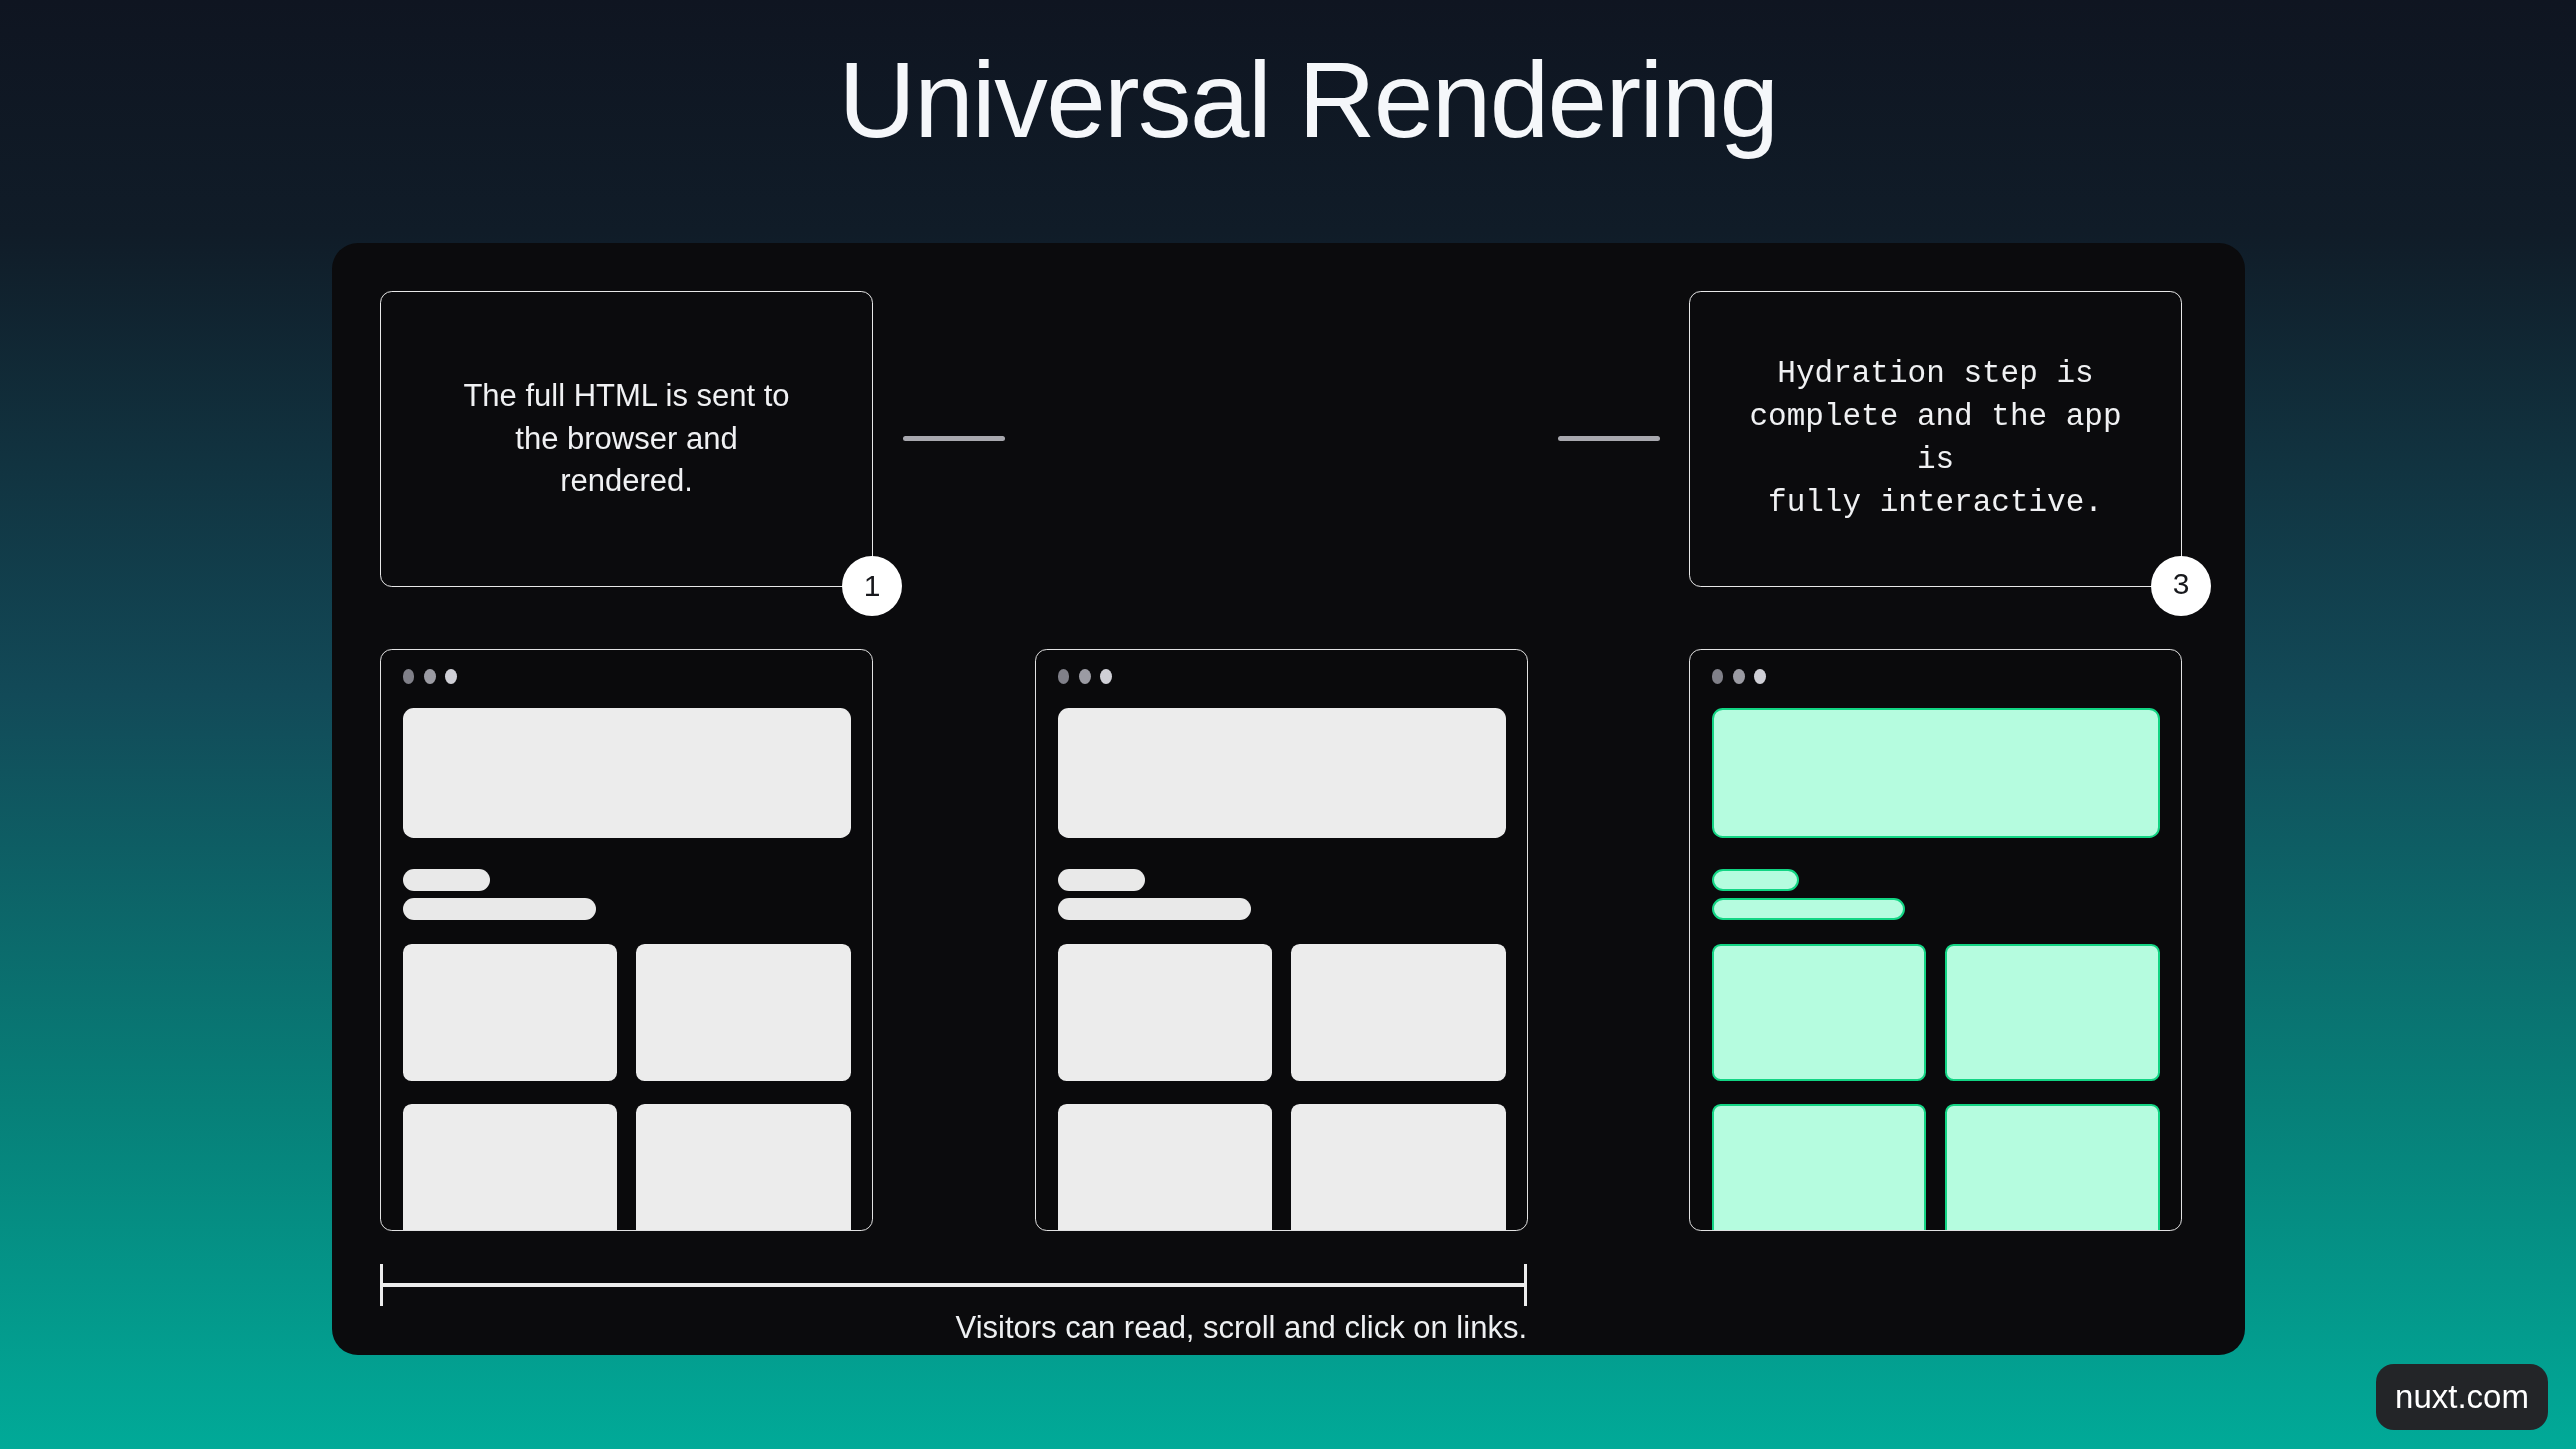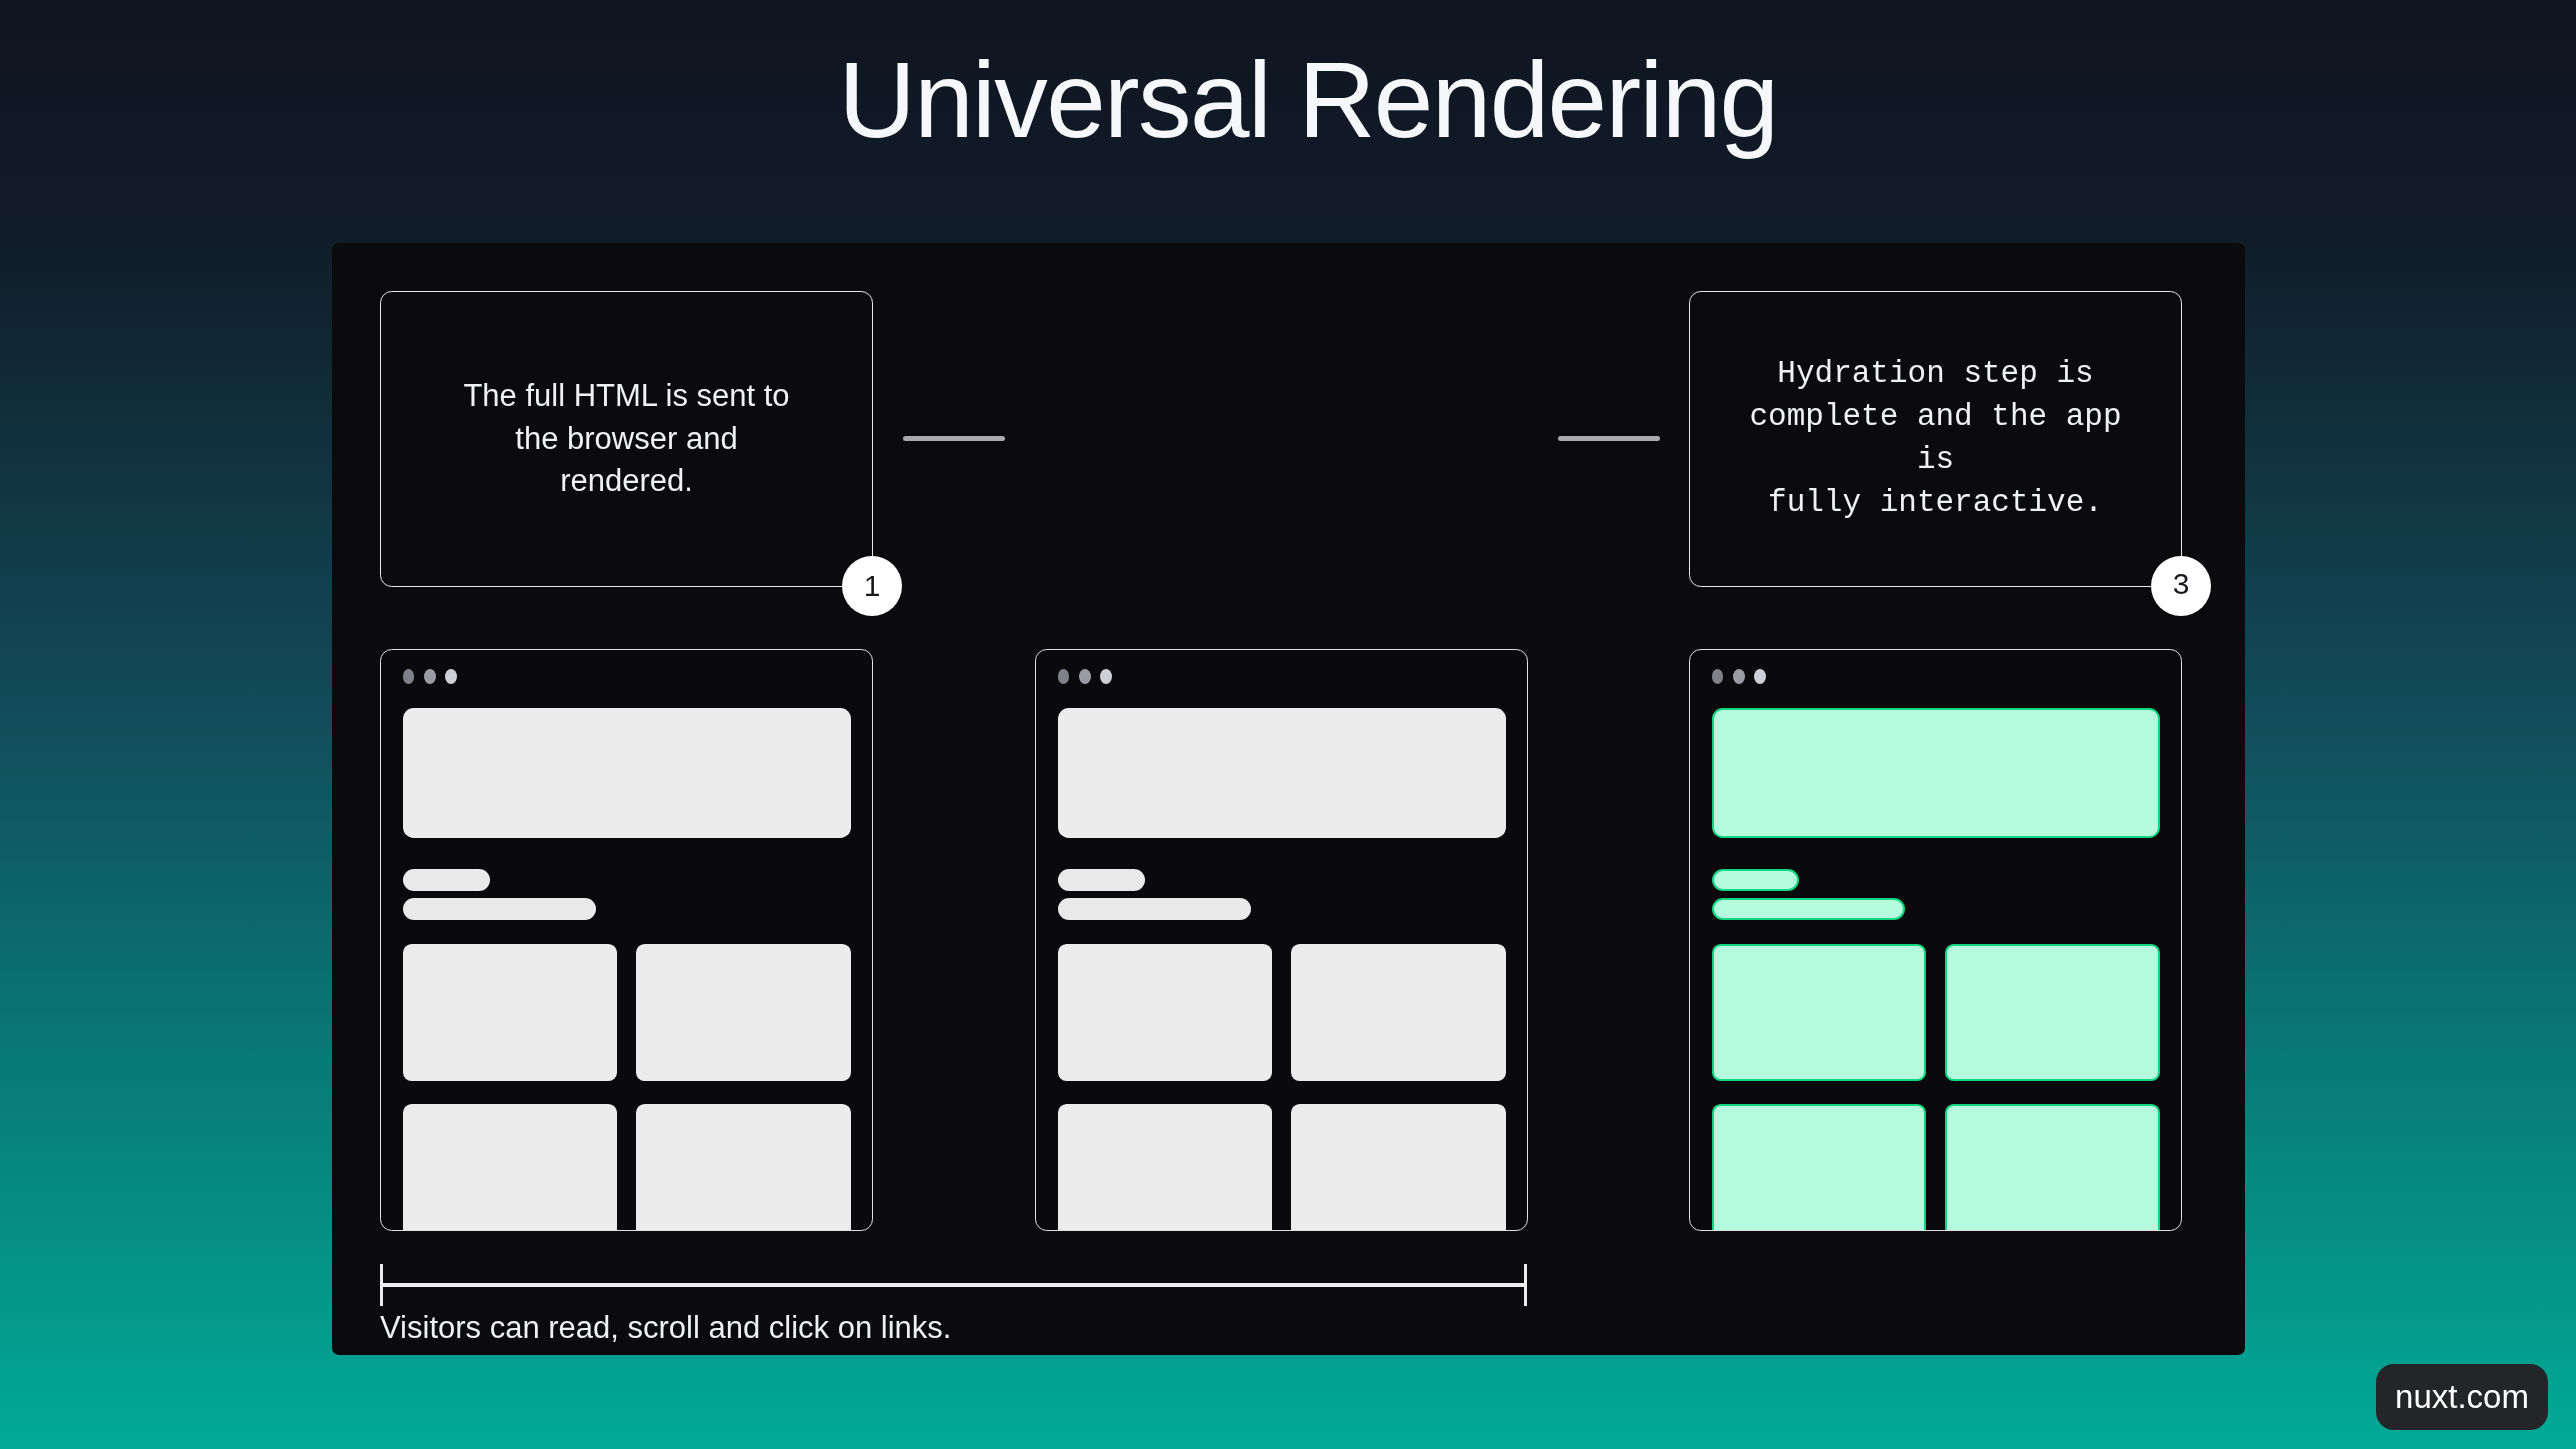--- a/index.html
+++ b/index.html
@@ -12,21 +12,21 @@
   }
 
   .page-title {
     position:absolute; top:38px; left:0; width:100%;
     text-align:center; color:#f5f7fa;
     font-size:107px; font-weight:500; letter-spacing:-1.6px;margin-left:20px;
   }
 
   .panel {
     position:absolute; left:332px; top:243px; width:1913px; height:1112px;
-    background:#0b0b0d; border-radius:7px;
+    background:#0b0b0d; border-radius:26px;
   }
 
   
   .step-box {
     position:absolute; top:48px; width:493px; height:296px;
     border:1.6px solid #e8e8e8; border-radius:11.8px;
     display:flex; align-items:center; justify-content:center;
   }
   .step-box.c1 { left:48px; }
   .step-box.c2 { left:703px; }
@@ -88,21 +88,21 @@
   .ruler-cap {
     position:absolute; top:1021px; width:3.2px; height:42px; background:#ededed;
   }
   .ruler-cap.left  { left:48px; }
   .ruler-cap.right { left:1192px; }
   .ruler-line {
     position:absolute; top:1040px; left:48px; width:1147px; height:3.8px; background:#ededed;
   }
   .ruler-caption {
     position:absolute; top:1067px; left:48px; width:1147px;
-    text-align:left; color:#eef0f2; font-size:31px; font-weight:400;
+    text-align:right; color:#eef0f2; font-size:31px; font-weight:400;
   }
 
   
   .badge {
     position:absolute; left:2376px; top:1364px; width:172px; height:66px;
     background:#232528; border-radius:18px;
     display:flex; align-items:center; justify-content:center;
     color:#ffffff; font-size:33px; font-weight:400;text-align:right;
   }
 </style>

